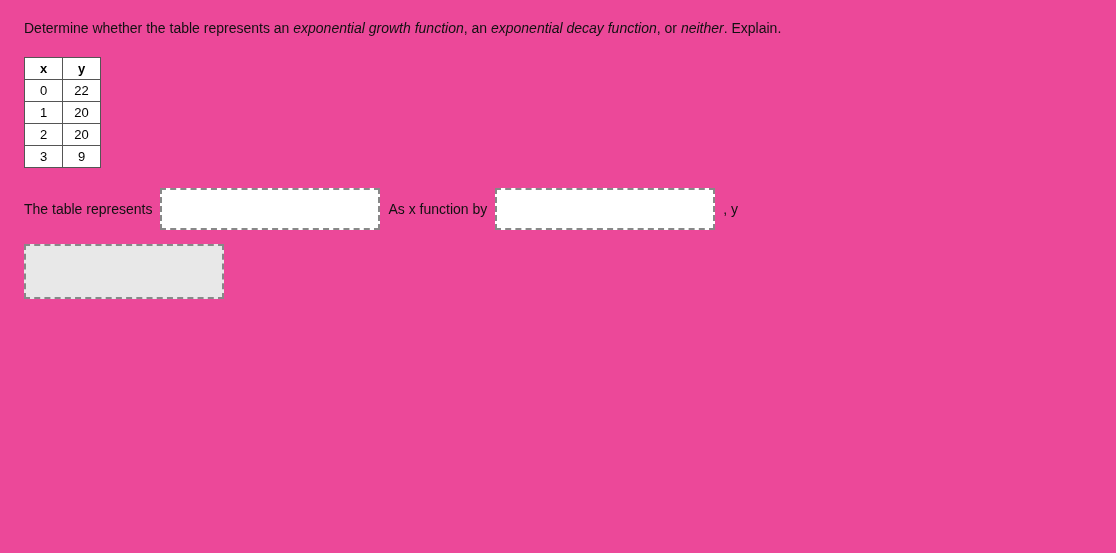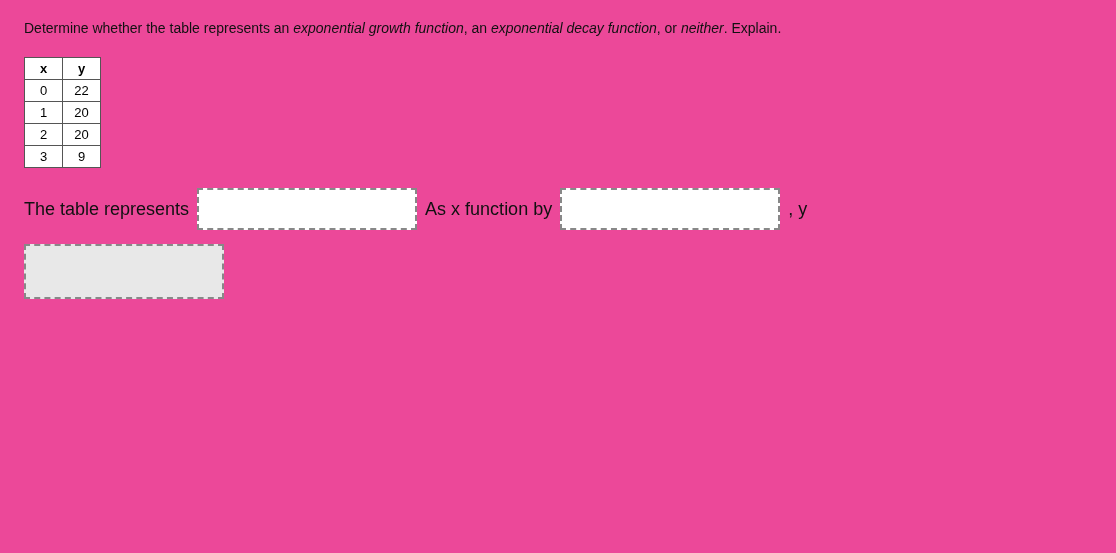--- a/index.html
+++ b/index.html
@@ -51,21 +51,21 @@
       flex-direction: column;
       gap: 10px;
     }
     .row1 {
       display: flex;
       align-items: center;
       gap: 8px;
       flex-wrap: wrap;
     }
     .label-text {
-      font-size: 18px;
+      font-size: 14px;
       color: #111;
     }
     .dashed-box {
       border: 2px dashed #888;
       background: #fff;
       min-width: 220px;
       height: 42px;
       display: flex;
       align-items: center;
       justify-content: center;

